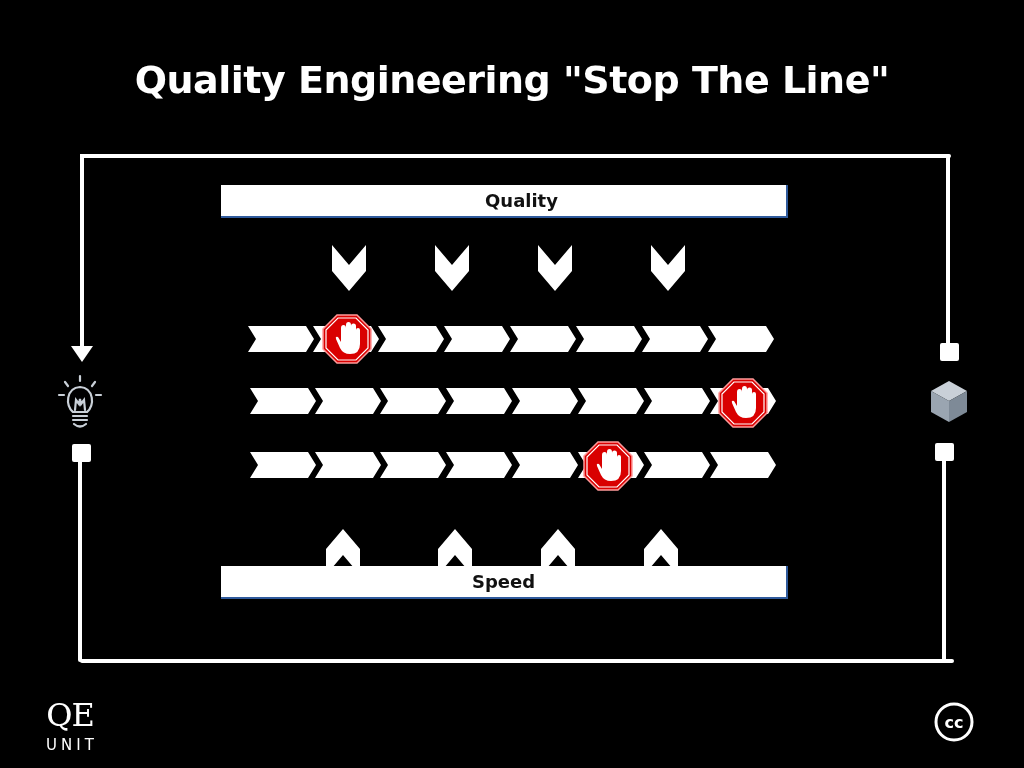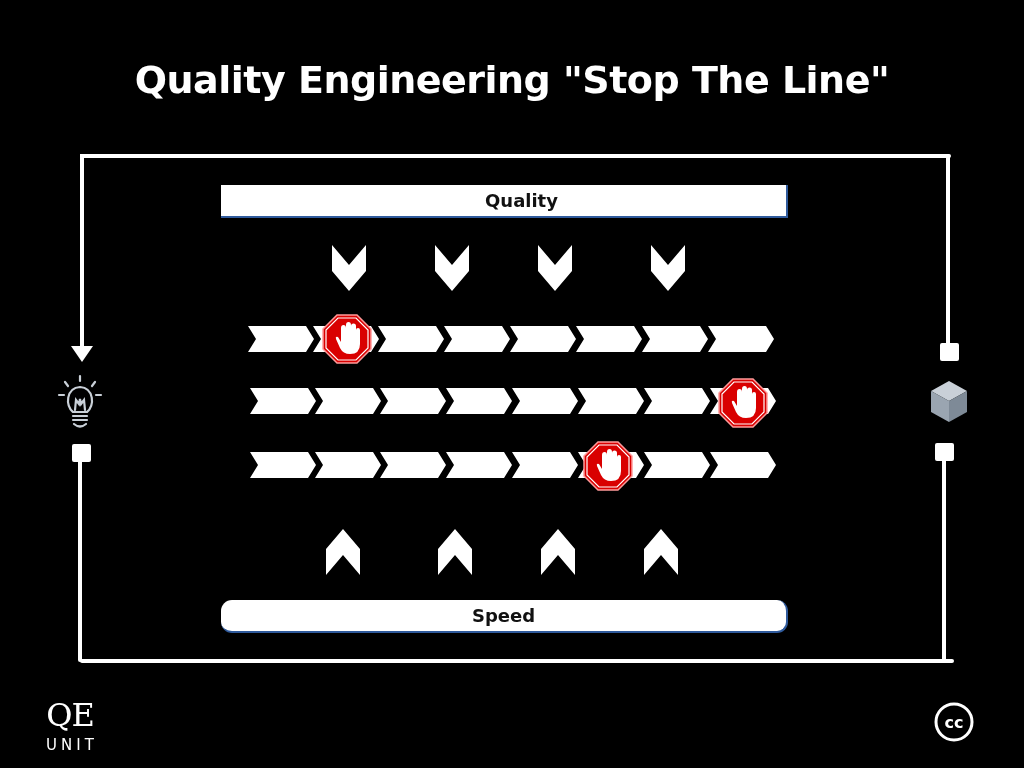--- a/index.html
+++ b/index.html
@@ -178,21 +178,21 @@
 <svg class="chev" style="left:438px;top:529px;" viewBox="0 0 34 46">
     <polygon points="0,20 17,0 34,20 34,46 17,26 0,46" fill="#fff"></polygon>
   </svg>
 <svg class="chev" style="left:541px;top:529px;" viewBox="0 0 34 46">
     <polygon points="0,20 17,0 34,20 34,46 17,26 0,46" fill="#fff"></polygon>
   </svg>
 <svg class="chev" style="left:644px;top:529px;" viewBox="0 0 34 46">
     <polygon points="0,20 17,0 34,20 34,46 17,26 0,46" fill="#fff"></polygon>
   </svg>
 
-<div class="bar" style="top:600px;border-radius:11px;">
+<div class="bar" style="top:566px;">
   <span>Speed</span>
 </div>
 
 <div class="logo">
   <div class="qe">QE</div>
   <div class="unit">UNIT</div>
 </div>
 
 <svg class="cc" viewBox="0 0 40 40">
   <circle cx="20" cy="20" r="18" fill="none" stroke="#fff" stroke-width="3"></circle>

